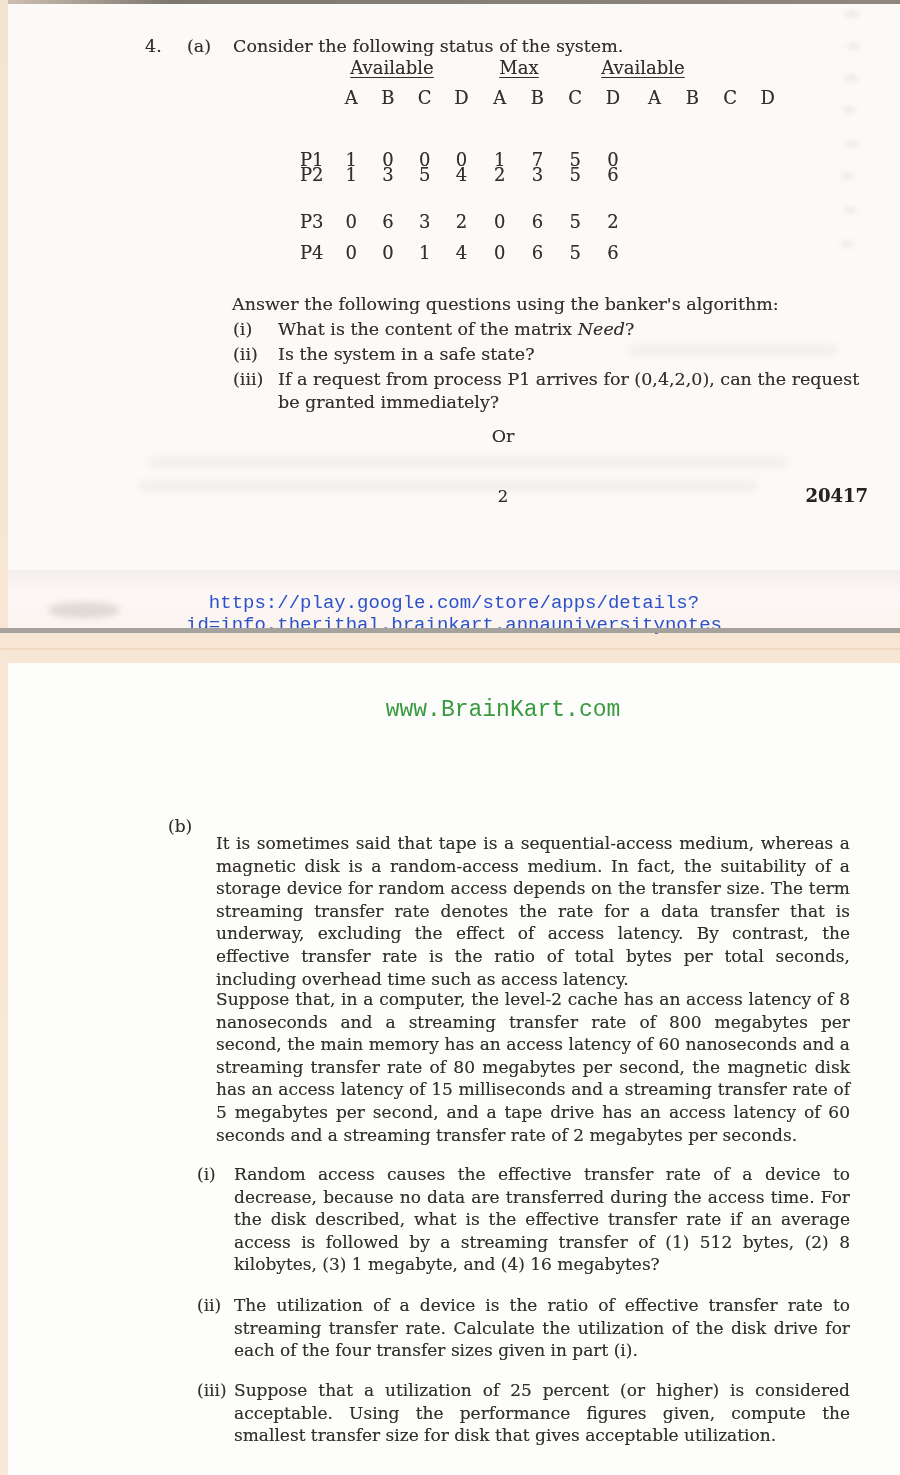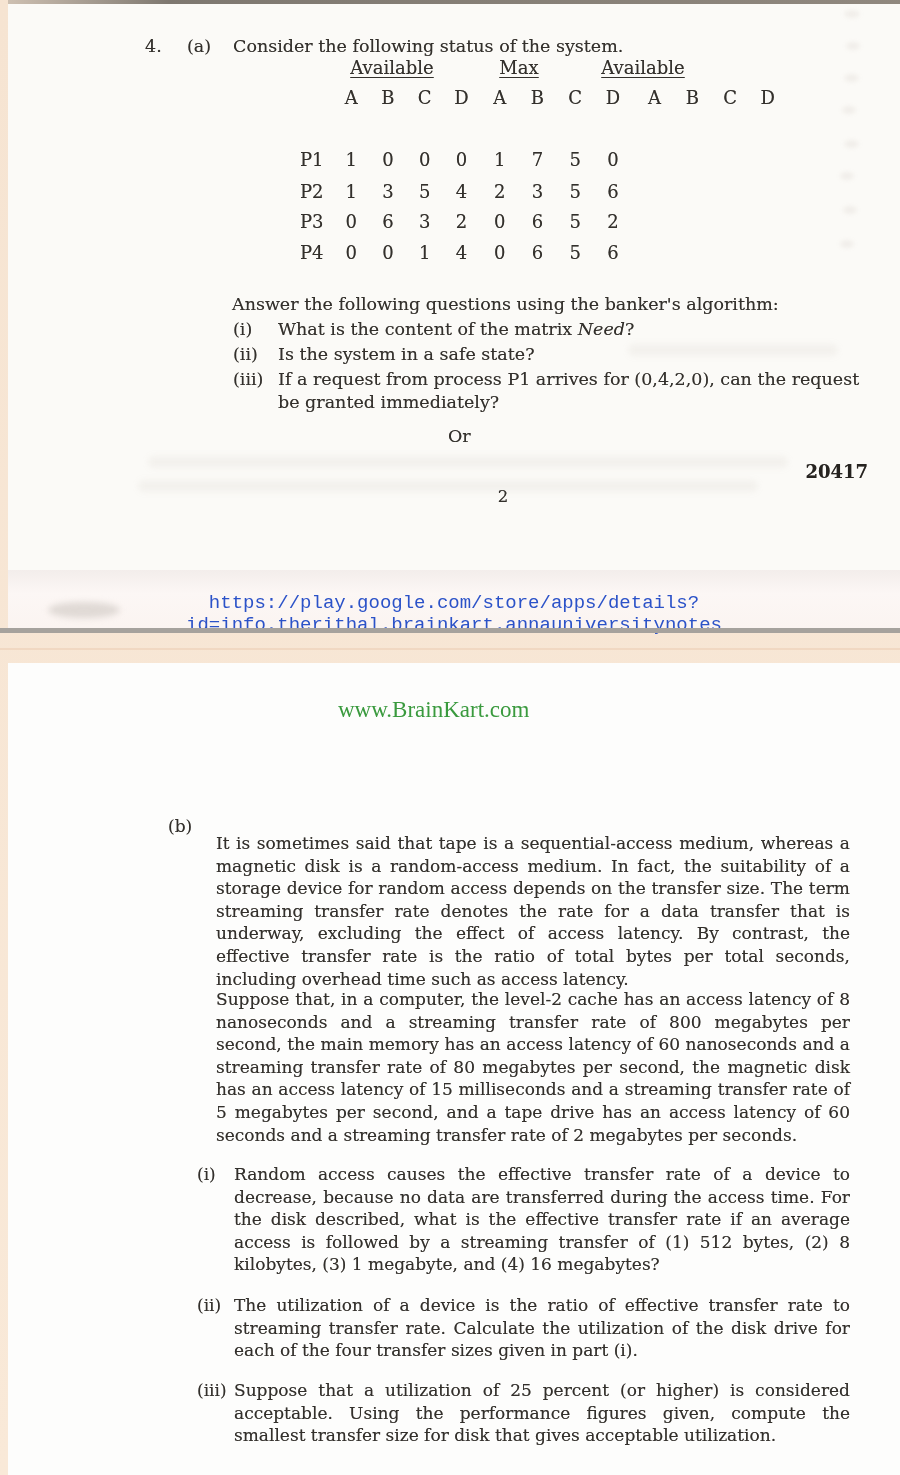--- a/index.html
+++ b/index.html
@@ -27,23 +27,23 @@
   .tlabel{display:inline-block;width:30px}
   .tc{display:inline-block;text-align:center}
   .tc.a{width:31px}.tc.b{width:32px}.tc.c{width:32px}
   .tc.g2s{margin-left:1px}.tc.g3s{margin-left:4px}
 
   .answer-intro{position:absolute;left:224px;top:289px}
   .q-row{position:absolute;left:225px;display:flex}
   .q-label{flex:none;width:45px}
   .q-text{width:608px}
   .it{font-style:italic}
-  .or-label{position:absolute;left:440px;top:421px;width:110px;text-align:left}
+  .or-label{position:absolute;left:440px;top:421px;width:110px;text-align:center}
   .pg-num{position:absolute;left:480px;top:483px;width:30px;text-align:center;font-size:16.5px}
-  .exam-code{position:absolute;left:740px;top:457px;width:120px;text-align:right;
+  .exam-code{position:absolute;left:740px;top:481px;width:120px;text-align:right;
              font-weight:bold;font-size:18px;color:#262320}
 
   
   .url-strip{position:absolute;left:0;bottom:5px;width:100%;height:58px;
              background:linear-gradient(#f3edeb,#fcf7f5 40%,#fbf4f1)}
   .url-text{position:absolute;left:0;top:22px;width:100%;text-align:center;
             font-family:Liberation Mono, monospace;font-size:19px;color:#2b52c8;
             text-shadow:none;cursor:pointer}
   .url-blob{position:absolute;left:40px;top:32px;width:72px;height:16px;border-radius:50%;
             background:rgba(190,183,178,.45);filter:blur(3px)}
@@ -51,22 +51,22 @@
   
   .smudge{position:absolute;border-radius:50%;background:rgba(155,138,128,.10);filter:blur(2px)}
   .smline{position:absolute;border-radius:6px;background:rgba(150,140,130,.08);filter:blur(3px)}
 
   
   .band-line{position:absolute;left:0;top:648px;width:900px;height:2px;background:#f1d8c2}
 
   
   .page-bottom{position:absolute;left:8px;top:663px;width:892px;height:812px;
                background:#fdfdfc;text-shadow:0 0 .5px rgba(50,45,40,.5)}
-  .site{position:absolute;left:330px;top:34px;width:330px;
-        font-family:Liberation Serif, serif;font-size:23px;color:#3a9a3e;text-shadow:none}
+  .site{position:absolute;left:330px;top:34px;width:330px;text-align:center;
+        font-family:Liberation Mono, monospace;font-size:23px;color:#3a9a3e;text-shadow:none}
   .b17{font-size:17px;line-height:22.6px}
   .part-b{position:absolute;left:160px;top:152px;width:684px;display:flex}
   .pb-label{flex:none;width:48px}
   .pb-text{width:634px;text-align:justify}
   .para2{position:absolute;left:208px;top:325px;width:634px;text-align:justify}
   .sub{position:absolute;left:189px;width:655px;display:flex}
   .sub-label{flex:none;width:37px}
   .sub-text{width:616px;text-align:justify}
   .sub-i{top:500px}.sub-ii{top:631px}.sub-iii{top:716px}
 </style>
@@ -111,21 +111,21 @@
         <span class="tc a">0</span>
         <span class="tc b g2s">1</span>
         <span class="tc b">7</span>
         <span class="tc b">5</span>
         <span class="tc b">0</span>
         <span class="tc c g3s"></span>
         <span class="tc c"></span>
         <span class="tc c"></span>
         <span class="tc c"></span>
       </div>
-      <div class="trow" style="top:121px">
+      <div class="trow" style="top:104px">
         <span class="tlabel">P2</span>
         <span class="tc a">1</span>
         <span class="tc a">3</span>
         <span class="tc a">5</span>
         <span class="tc a">4</span>
         <span class="tc b g2s">2</span>
         <span class="tc b">3</span>
         <span class="tc b">5</span>
         <span class="tc b">6</span>
         <span class="tc c g3s"></span>

